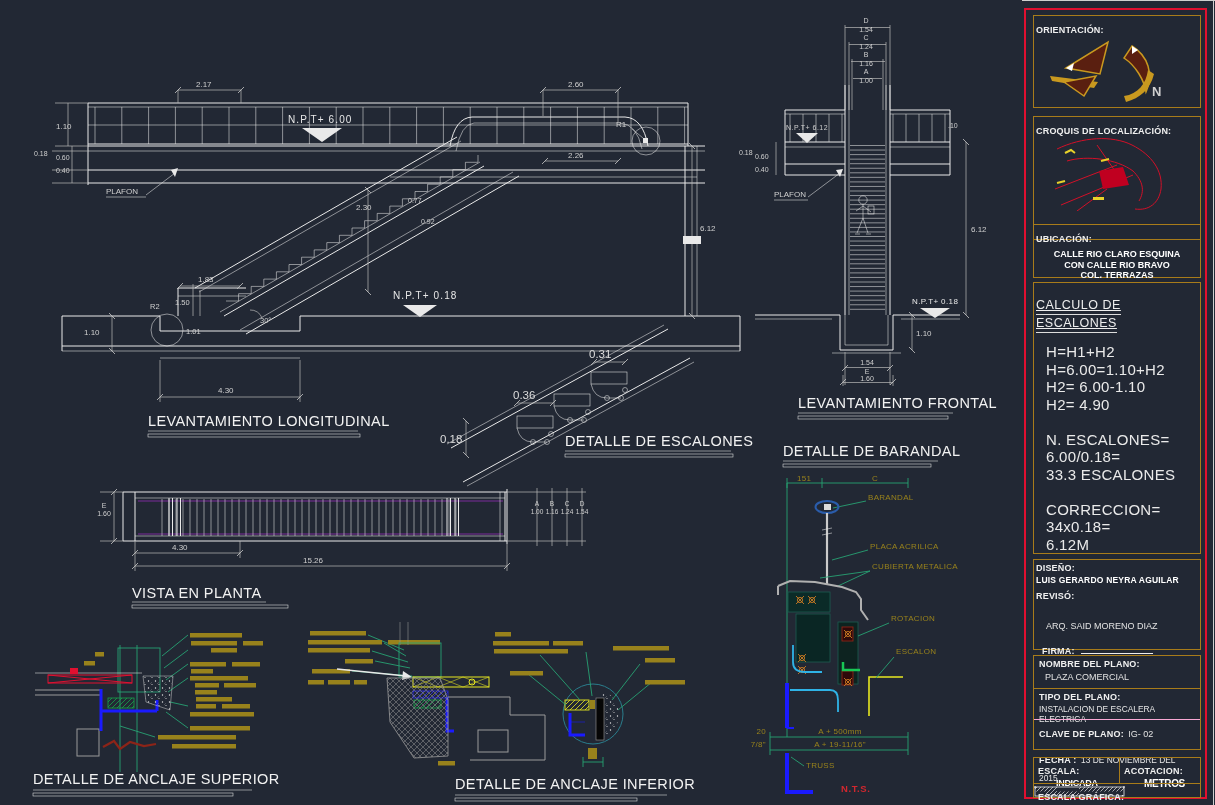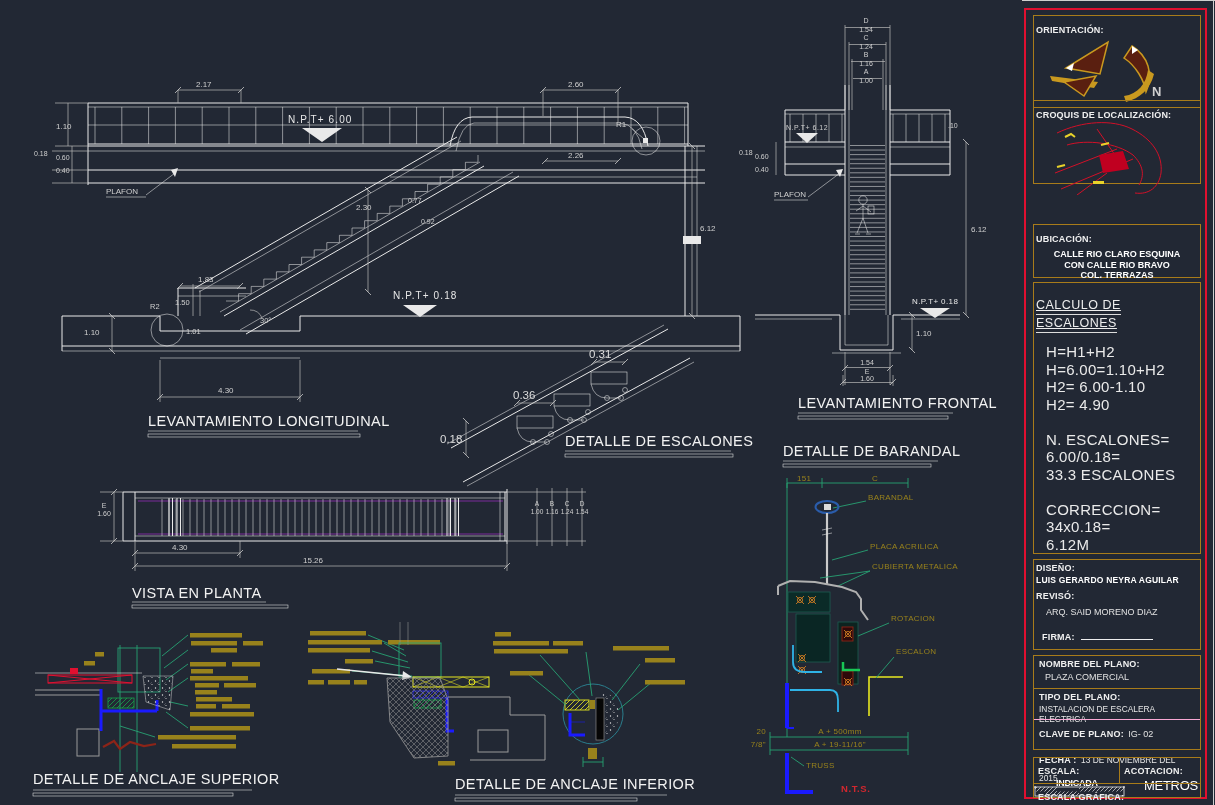--- a/index.html
+++ b/index.html
@@ -726,21 +726,21 @@
       <path d="M14,46 L62,52 L58,58 L16,51 Z" fill="#c9991f"></path>
       <polygon points="28,52 60,46 48,66" fill="#5a1f10" stroke="#c9991f" stroke-width="1.5"></polygon>
       <path d="M96,16 C112,26 118,44 110,62 C108,50 100,36 88,28 Z" fill="#5a1f10" stroke="#c9991f" stroke-width="1.5"></path>
       <path d="M88,66 C102,64 110,54 112,40 L118,44 C114,60 104,68 90,72 Z" fill="#c9991f"></path>
       <polygon points="30,38 38,33 36,41" fill="#fff"></polygon>
       <polygon points="96,16 102,20 96,24" fill="#fff"></polygon>
       <text x="116" y="66" fill="#fff" font-weight="bold" font-size="13">N</text>
     </svg>
   </div>
 
-  <div class="box" style="top:100px;height:84px">
+  <div class="box" style="top:116px;height:124px">
     <span class="blab">CROQUIS DE LOCALIZACIÓN:</span>
     <svg width="156" height="78" style="position:absolute;left:3px;top:16px">
       <g stroke="#d21028" stroke-width="1" fill="none">
         <path d="M20,16 C45,4 75,2 95,12"></path>
         <path d="M95,12 C115,22 126,38 124,56"></path>
         <path d="M124,56 C122,70 112,78 98,76"></path>
         <path d="M30,28 C50,22 80,26 96,38"></path>
         <path d="M96,38 C106,48 108,58 102,68"></path>
         <path d="M18,56 L80,32"></path>
         <path d="M24,72 L96,42"></path>
@@ -781,21 +781,21 @@
       <div class="calc-line">CORRECCION=</div>
       <div class="calc-line">34x0.18=</div>
       <div class="calc-line">6.12M</div>
     </div>
   </div>
 
   <div class="box" style="top:559px;height:91px">
     <div class="blab">DISEÑO:</div>
     <div style="font-size:8.5px;font-weight:bold;color:#fff;margin-top:2px;letter-spacing:.2px">LUIS GERARDO NEYRA AGUILAR</div>
     <div class="blab" style="margin-top:6px">REVISÓ:</div>
-    <div class="val" style="margin:6px 0 0 10px">ARQ. SAID MORENO DIAZ</div>
+    <div class="val" style="margin:20px 0 0 10px">ARQ. SAID MORENO DIAZ</div>
     <div style="margin-top:9px;margin-left:6px"><span class="blab">FIRMA:</span><span class="sig-line"></span></div>
   </div>
 
   <div class="box" style="top:655px;height:95px;padding:0">
     <div class="nrow" style="top:0;height:32px">
       <div class="blab">NOMBRE DEL PLANO:</div>
       <div class="val" style="margin:3px 0 0 6px">PLAZA COMERCIAL</div>
     </div>
     <div class="nrow" style="top:32px;height:31px;border-top:1px solid #a87c1a">
       <div class="blab">TIPO DEL PLANO:</div>
@@ -809,21 +809,21 @@
     </div>
   </div>
 
   <div class="box" style="top:757px;height:41px;padding:0">
     <div style="position:absolute;left:0;top:0;width:86px;height:25px;border-right:1px solid #a87c1a;padding:2px 4px;box-sizing:border-box">
       <span class="blab">ESCALA:</span>
       <div style="font-size:9px;font-weight:bold;color:#fff;margin-left:18px;letter-spacing:-.3px">INDICADA</div>
     </div>
     <div style="position:absolute;left:87px;top:0;right:0;height:25px;padding:2px 3px;box-sizing:border-box">
       <span class="blab">ACOTACION:</span>
-      <div style="font-size:13px;font-weight:normal;color:#fff;margin-left:20px;letter-spacing:-.3px">METROS</div>
+      <div style="font-size:10px;font-weight:bold;color:#fff;margin-left:20px;letter-spacing:-.3px">METROS</div>
     </div>
     <div style="position:absolute;left:0;top:25px;right:0;bottom:0;border-top:1px solid #a87c1a;padding:2px 4px;box-sizing:border-box">
       <span class="blab">ESCALA GRÁFICA:</span>
       <svg width="92" height="13" style="position:absolute;right:3px;top:2px">
         <rect x="1" y="1" width="89" height="9" fill="none" stroke="#e8e8e8" stroke-width=".8"></rect>
         <rect x="1" y="1" width="22" height="4.5" fill="url(#hWht)"></rect>
         <rect x="45" y="1" width="45" height="4.5" fill="url(#hWht)"></rect>
         <rect x="12" y="5.5" width="11" height="4.5" fill="url(#hWht)"></rect>
         <rect x="23" y="5.5" width="22" height="4.5" fill="url(#hWht)"></rect>
         <line x1="1" y1="0" x2="1" y2="2" stroke="#fff"></line>

